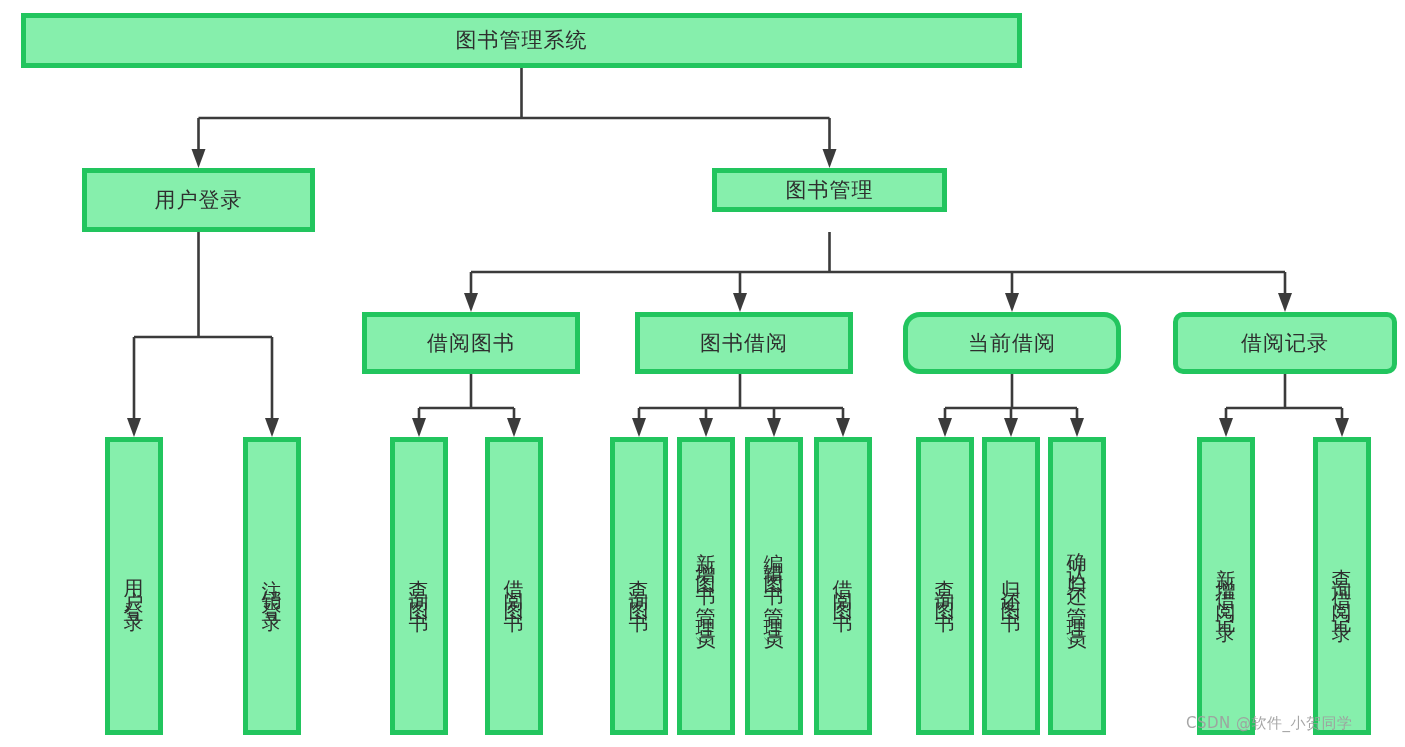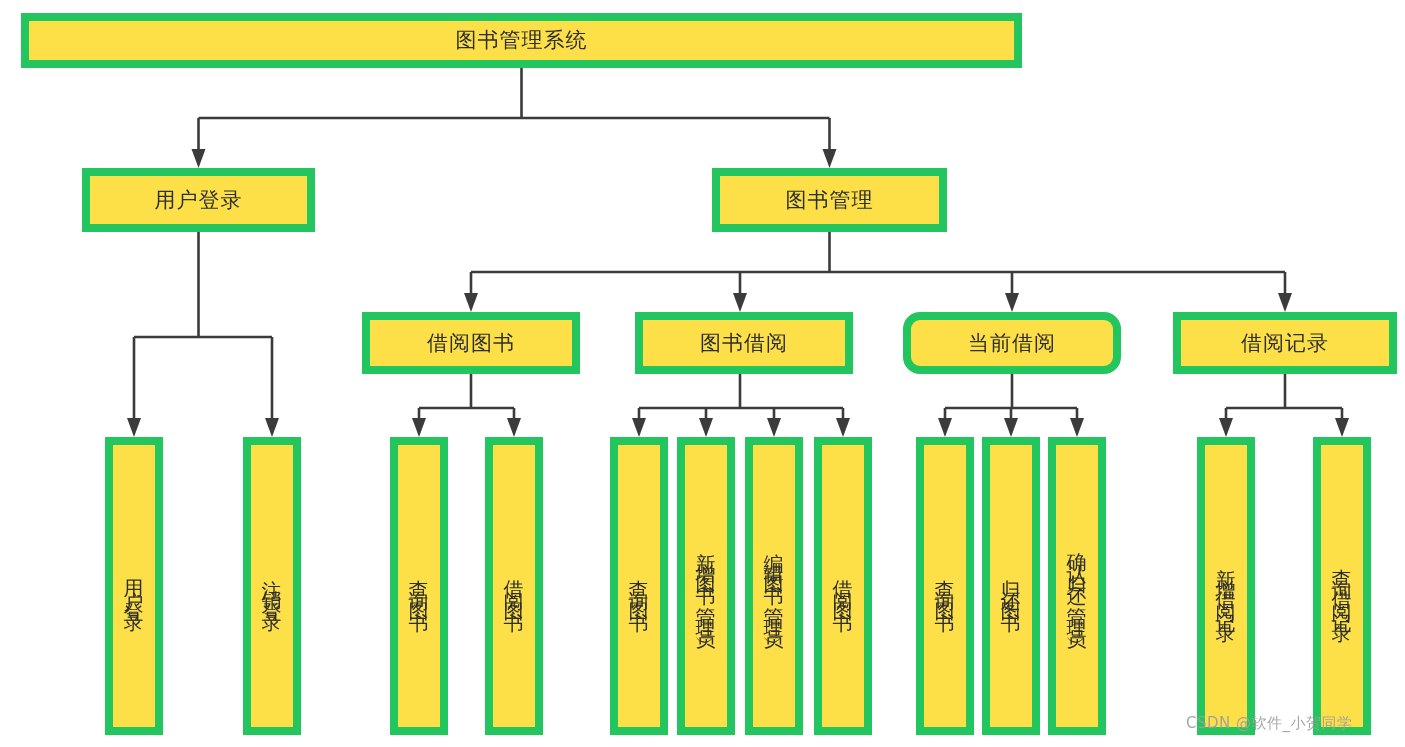--- a/index.html
+++ b/index.html
@@ -19,22 +19,22 @@
     position: absolute;
     left: 0;
     top: 0;
     width: 1405px;
     height: 747px;
     pointer-events: none;
   }
   .box {
     position: absolute;
     box-sizing: border-box;
-    border: 8px solid #22c55e;
-    background: #fde047;
+    border: 5px solid #22c55e;
+    background: #86efac;
     color: #2e2e2e;
     display: flex;
     align-items: center;
     justify-content: center;
     text-align: center;
   }
   .box.h {
     font-size: 21px;
     letter-spacing: 1px;
     line-height: 1;
@@ -91,26 +91,26 @@
       <polygon points="1011,437 1004,418 1018,418"></polygon>
       <polygon points="1077,437 1070,418 1084,418"></polygon>
       <polygon points="1226,437 1219,418 1233,418"></polygon>
       <polygon points="1342,437 1335,418 1349,418"></polygon>
     </g>
   </svg>
 
   <div class="box h" style="left:21px; top:13px; width:1001px; height:55px;">图书管理系统</div>
 
   <div class="box h" style="left:82px; top:168px; width:233px; height:64px;">用户登录</div>
-  <div class="box h" style="left:712px; top:168px; width:235px; height:64px;">图书管理</div>
+  <div class="box h" style="left:712px; top:168px; width:235px; height:44px;">图书管理</div>
 
   <div class="box h" style="left:362px; top:312px; width:218px; height:62px;">借阅图书</div>
   <div class="box h" style="left:635px; top:312px; width:218px; height:62px;">图书借阅</div>
   <div class="box h" style="left:903px; top:312px; width:218px; height:62px;border-radius:17px;">当前借阅</div>
-  <div class="box h" style="left:1173px; top:312px; width:224px; height:62px;">借阅记录</div>
+  <div class="box h" style="left:1173px; top:312px; width:224px; height:62px;border-radius:10px;">借阅记录</div>
 
   <div class="box v" style="left:105px; top:437px; width:58px; height:298px;">用户登录</div>
   <div class="box v" style="left:243px; top:437px; width:58px; height:298px;">注销登录</div>
 
   <div class="box v" style="left:390px; top:437px; width:58px; height:298px;">查询图书</div>
   <div class="box v" style="left:485px; top:437px; width:58px; height:298px;">借阅图书</div>
 
   <div class="box v" style="left:610px; top:437px; width:58px; height:298px;">查询图书</div>
   <div class="box v" style="left:677px; top:437px; width:58px; height:298px;">新增图书（管理员）</div>
   <div class="box v" style="left:745px; top:437px; width:58px; height:298px;">编辑图书（管理员）</div>

